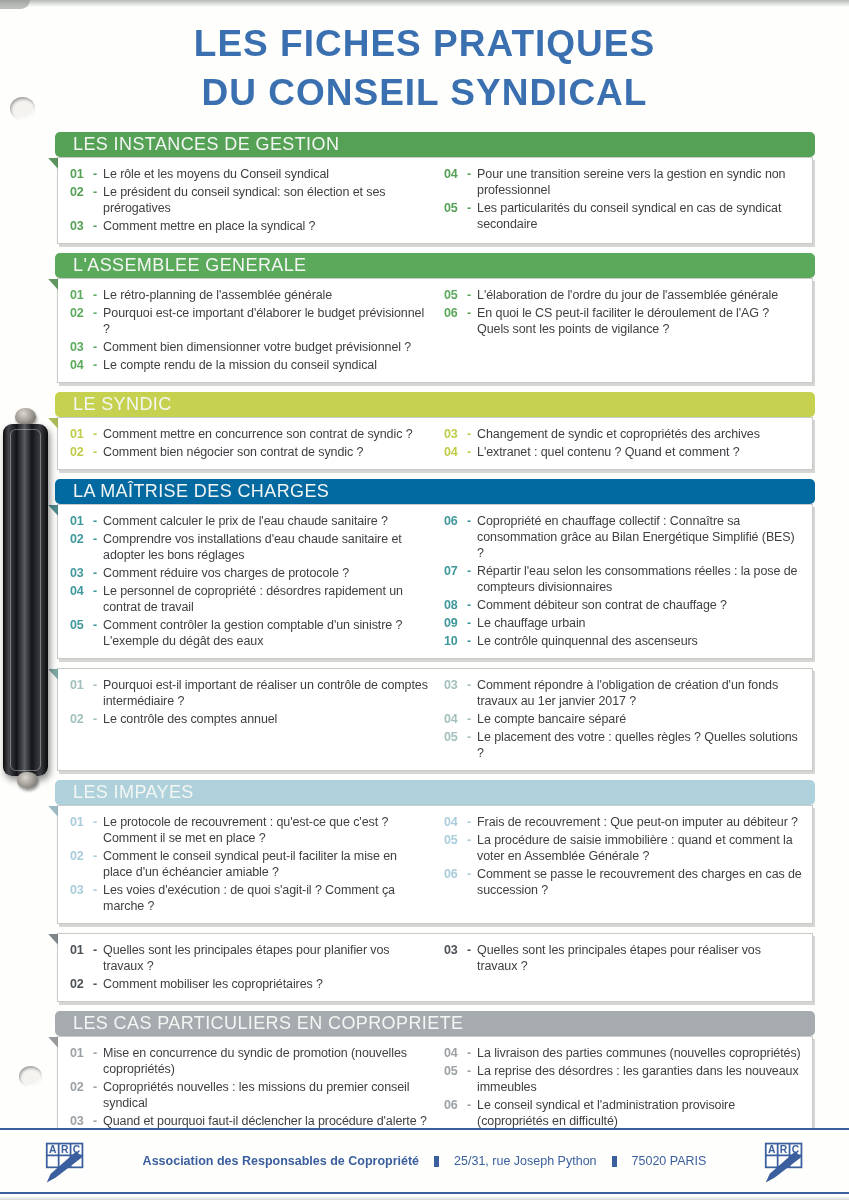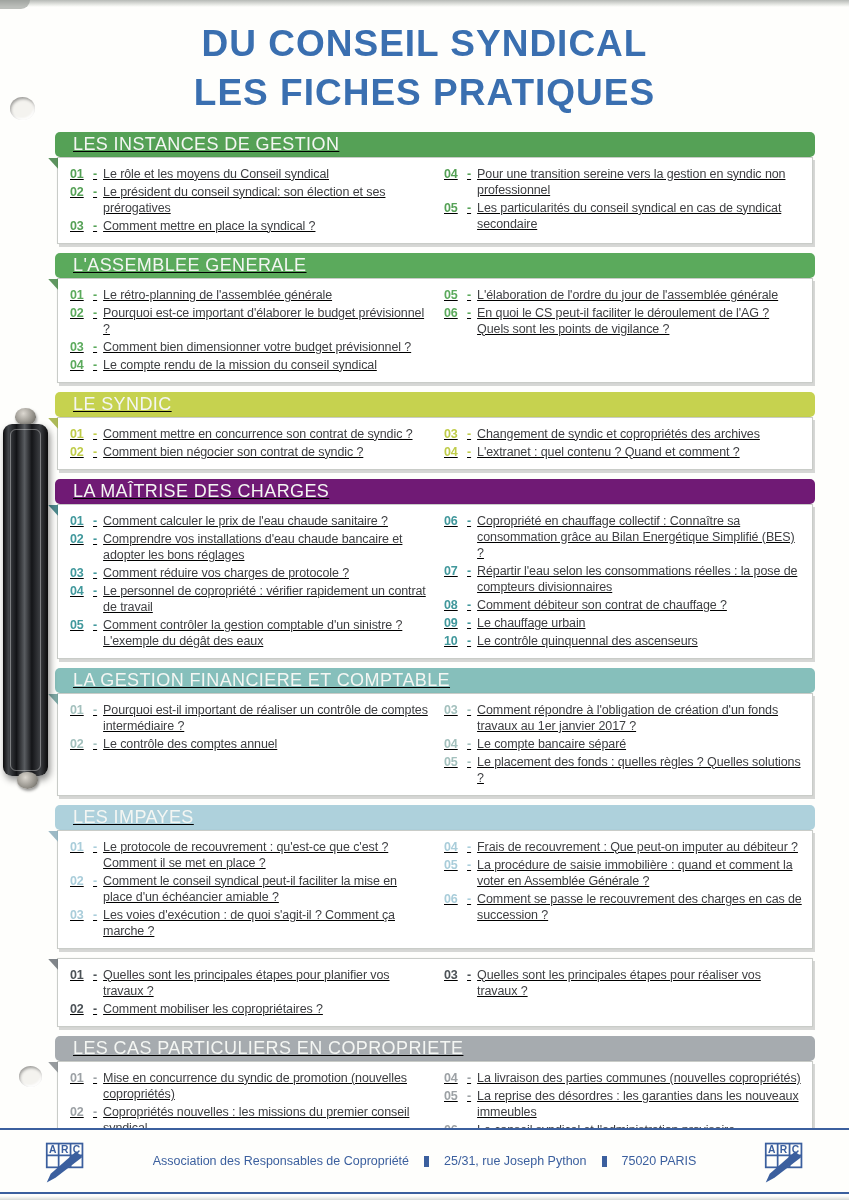--- a/index.html
+++ b/index.html
@@ -26,56 +26,56 @@
     background:radial-gradient(circle at 40% 32%,#dcd8d1,#94918a 58%,#5e5c57);box-shadow:1px 2px 3px rgba(0,0,0,.4);}
   .knob-top{left:15px;top:408px;}
   .knob-bottom{left:17px;top:772px;border-radius:46% 46% 50% 50%;}
 
   
   .doc-title{padding-top:20px;text-align:center;color:#3a6fb0;font-weight:bold;
     font-size:37px;line-height:1.32;letter-spacing:1px;}
 
   
   .sections{margin:14px 34px 0 55px;}
-  .sec{margin-bottom:9px;text-decoration:underline;}
+  .sec{margin-bottom:9px;}
   .sec-header{height:25px;border-radius:5px;display:flex;align-items:center;padding-left:18px;
     color:#f4f6f3;font-size:18px;letter-spacing:.4px;}
   .sec-body{position:relative;background:#fff;border:1px solid #c9ccc8;margin:0 2px 0 2px;
     box-shadow:2px 3px 0 rgba(110,115,110,.28), 0 0 2px rgba(0,0,0,.05);
     display:grid;grid-template-columns:1fr 1fr;column-gap:16px;padding:6px 10px 7px 12px;}
   .fold{position:absolute;left:-10px;top:0;width:10px;height:11px;
     clip-path:polygon(100% 0,100% 100%,0 0);opacity:.85;}
   .col{list-style:none;margin:0;padding:0;}
   .item{display:flex;margin:2px 0;font-size:12.5px;line-height:1.28;color:#3e3f42;letter-spacing:-0.1px;}
   .num{font-weight:bold;min-width:20px;flex:none;}
   .dash{flex:none;margin:0 6px 0 3px;font-weight:bold;}
   .txt{flex:1;}
 
   
   .footer{position:absolute;left:0;right:0;bottom:6px;border-top:2px solid #3b5f9e;border-bottom:2px solid #3b5f9e;
     padding:8px 42px;display:flex;align-items:center;gap:18px;background:#fefefc;}
   .footer-text{flex:1;color:#3b5f9e;font-size:12.5px;text-align:center;}
   .f-line{display:flex;align-items:center;justify-content:center;gap:0;white-space:nowrap;line-height:1.6;}
   .f-line .seg{padding:0 2px;}
-  .f-line .org{font-weight:normal;}
+  .f-line .org{font-weight:bold;}
   .sep{display:inline-block;width:5px;height:11px;background:#3b5f9e;margin:0 13px;flex:none;}
   .arc-logo{flex:none;}
 </style>
 </head>
 <body>
 
 <div class="page">
 
   <div class="scan-top"></div>
   <div class="scan-corner"></div>
   <div class="scan-bottom"></div>
 
   <div class="doc-title">
+    <div>LES FICHES PRATIQUES</div>
     <div>DU CONSEIL SYNDICAL</div>
-    <div>LES FICHES PRATIQUES</div>
   </div>
 
   <div class="sections">
   <section class="sec">
     <div class="sec-header" style="background: rgb(85, 161, 86);">
       <span class="sec-title">LES INSTANCES DE GESTION</span>
     </div>
     <div class="sec-body">
       <div class="fold" style="background: rgb(63, 127, 66);"></div>
       <ul class="col">
@@ -189,48 +189,48 @@
   <li class="item">
     <span class="num" style="color: rgb(191, 204, 73);">04</span>
     <span class="dash" style="color: rgb(191, 204, 73);">-</span>
     <span class="txt">L'extranet : quel contenu ? Quand et comment ?</span>
   </li>
 </ul>
     </div>
   </section>
 
   <section class="sec">
-    <div class="sec-header" style="background: #701a75;">
+    <div class="sec-header" style="background: #0369a1;">
       <span class="sec-title">LA MAÎTRISE DES CHARGES</span>
     </div>
     <div class="sec-body">
       <div class="fold" style="background: rgb(47, 118, 122);"></div>
       <ul class="col">
   <li class="item">
     <span class="num" style="color: rgb(65, 152, 156);">01</span>
     <span class="dash" style="color: rgb(65, 152, 156);">-</span>
     <span class="txt">Comment calculer le prix de l'eau chaude sanitaire ?</span>
   </li>
 
   <li class="item">
     <span class="num" style="color: rgb(65, 152, 156);">02</span>
     <span class="dash" style="color: rgb(65, 152, 156);">-</span>
-    <span class="txt">Comprendre vos installations d'eau chaude bancaire et adopter les bons réglages</span>
+    <span class="txt">Comprendre vos installations d'eau chaude sanitaire et adopter les bons réglages</span>
   </li>
 
   <li class="item">
     <span class="num" style="color: rgb(65, 152, 156);">03</span>
     <span class="dash" style="color: rgb(65, 152, 156);">-</span>
     <span class="txt">Comment réduire vos charges de protocole ?</span>
   </li>
 
   <li class="item">
     <span class="num" style="color: rgb(65, 152, 156);">04</span>
     <span class="dash" style="color: rgb(65, 152, 156);">-</span>
-    <span class="txt">Le personnel de copropriété : vérifier rapidement un contrat de travail</span>
+    <span class="txt">Le personnel de copropriété : désordres rapidement un contrat de travail</span>
   </li>
 
   <li class="item">
     <span class="num" style="color: rgb(65, 152, 156);">05</span>
     <span class="dash" style="color: rgb(65, 152, 156);">-</span>
     <span class="txt">Comment contrôler la gestion comptable d'un sinistre ? L'exemple du dégât des eaux</span>
   </li>
 </ul>
       <ul class="col">
   <li class="item">
@@ -260,23 +260,20 @@
   <li class="item">
     <span class="num" style="color: rgb(65, 152, 156);">10</span>
     <span class="dash" style="color: rgb(65, 152, 156);">-</span>
     <span class="txt">Le contrôle quinquennal des ascenseurs</span>
   </li>
 </ul>
     </div>
   </section>
 
   <section class="sec">
-    <div class="sec-header" style="background: rgb(134, 191, 187);">
-      <span class="sec-title">LA GESTION FINANCIERE ET COMPTABLE</span>
-    </div>
     <div class="sec-body">
       <div class="fold" style="background: rgb(105, 154, 150);"></div>
       <ul class="col">
   <li class="item">
     <span class="num" style="color: rgb(163, 192, 189);">01</span>
     <span class="dash" style="color: rgb(163, 192, 189);">-</span>
     <span class="txt">Pourquoi est-il important de réaliser un contrôle de comptes intermédiaire ?</span>
   </li>
 
   <li class="item">
@@ -294,21 +291,21 @@
 
   <li class="item">
     <span class="num" style="color: rgb(163, 192, 189);">04</span>
     <span class="dash" style="color: rgb(163, 192, 189);">-</span>
     <span class="txt">Le compte bancaire séparé</span>
   </li>
 
   <li class="item">
     <span class="num" style="color: rgb(163, 192, 189);">05</span>
     <span class="dash" style="color: rgb(163, 192, 189);">-</span>
-    <span class="txt">Le placement des fonds : quelles règles ? Quelles solutions ?</span>
+    <span class="txt">Le placement des votre : quelles règles ? Quelles solutions ?</span>
   </li>
 </ul>
     </div>
   </section>
 
   <section class="sec">
     <div class="sec-header" style="background: rgb(174, 209, 220);">
       <span class="sec-title">LES IMPAYES</span>
     </div>
     <div class="sec-body">

